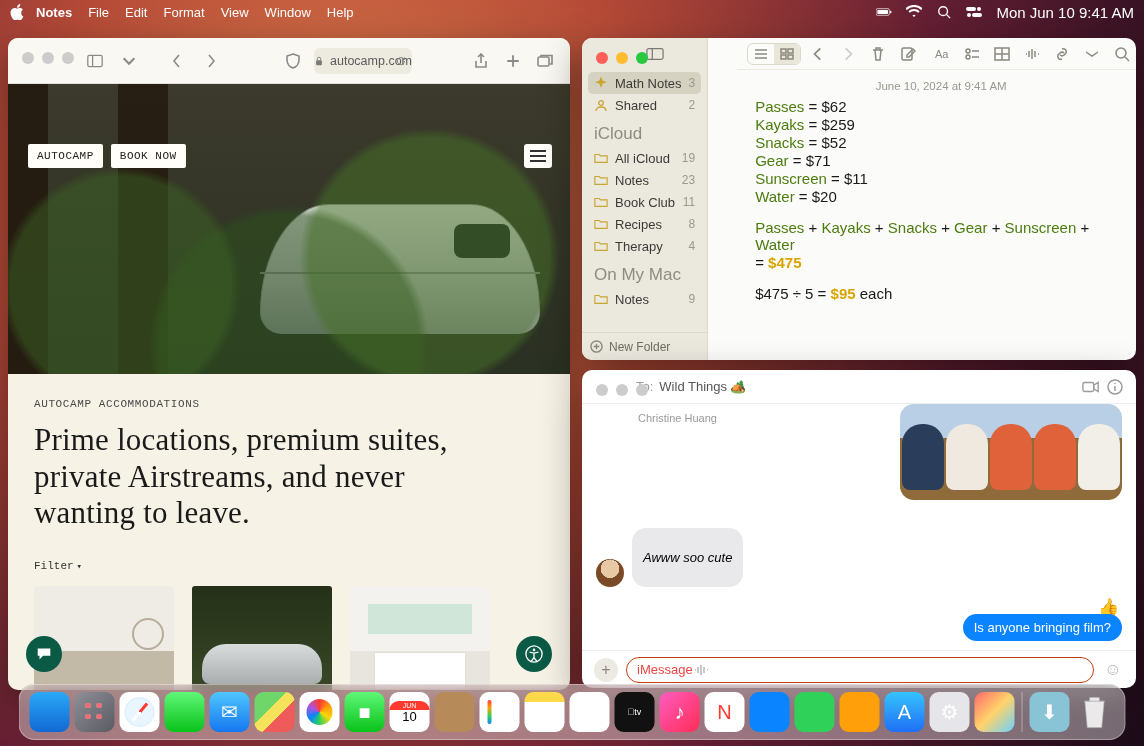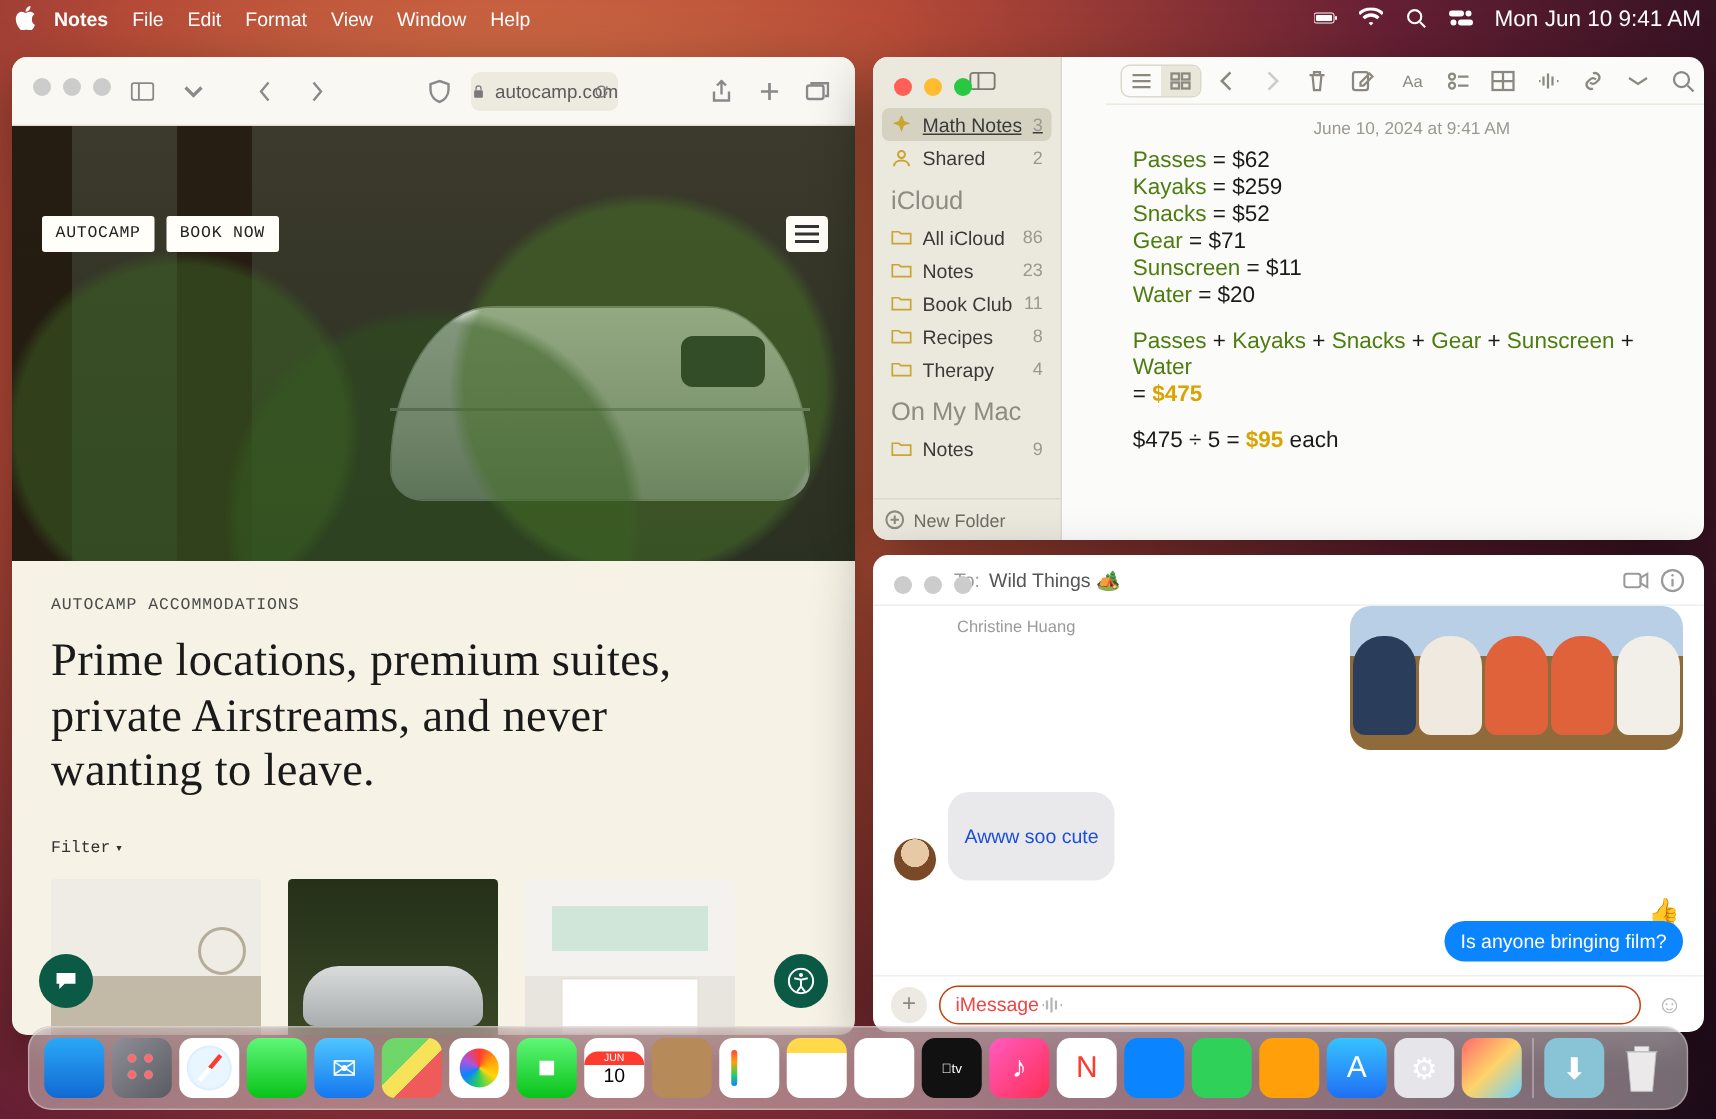--- a/index.html
+++ b/index.html
@@ -75,21 +75,21 @@
   #safari .fab-r { right:18px; background:#0a5a46; }
   #safari .fab-l svg, #safari .fab-r svg { width:18px; height:18px; fill:#fff; }
 
   
   #notes { top:38px; left:582px; width:554px; height:322px; display:flex; background:#fbfbfa; }
   #notes .sidebar { width:158px; background:#ebe8de; display:flex; flex-direction:column; font-size:13px; color:#3a3a38; border-right:1px solid #dcd8cc; }
   #notes .sb-top { height:32px; display:flex; align-items:center; padding-left:64px; }
   #notes .sb-top svg { width:18px; height:14px; fill:none; stroke:#7b7b76; stroke-width:1.4; }
   #notes .sb-body { flex:1; overflow:auto; padding:2px 6px 0; }
   #notes .sb-row { height:22px; display:flex; align-items:center; border-radius:5px; padding:0 6px; gap:7px; }
-  #notes .sb-row.sel { background:#d6d2c2;text-decoration:underline; }
+  #notes .sb-row.sel { background:#d6d2c2; }
   #notes .sb-row .ic { width:14px; height:12px; }
   #notes .sb-row .ic svg { width:14px; height:12px; fill:none; stroke:#c9a532; stroke-width:1.3; }
   #notes .sb-row .ic.spark svg { stroke:#c9a532; fill:#c9a532; }
   #notes .sb-row .ic.person svg { stroke:#c9a532; }
   #notes .sb-row .lbl { flex:1; white-space:nowrap; overflow:hidden; text-overflow:ellipsis; }
   #notes .sb-row .cnt { color:#9a988f; font-size:12px; }
   #notes .sb-section { font-size:17px; color:#8e8c82; padding:8px 6px 3px; }
   #notes .sb-footer { height:28px; border-top:1px solid #dcd8cc; display:flex; align-items:center; gap:6px; padding:0 8px; color:#6f6d64; font-size:12px; }
   #notes .sb-footer svg { width:13px; height:13px; fill:none; stroke:#8c8a80; stroke-width:1.5; }
 
@@ -119,21 +119,21 @@
   #msgs .attach { position:absolute; top:0; right:14px; width:222px; height:96px; border-radius:14px; overflow:hidden; background:linear-gradient(180deg,#b8cfe6 0 35%,#8f6a3b 35% 100%); }
   #msgs .attach .ppl { position:absolute; left:0; right:0; bottom:6px; height:70px; display:flex; justify-content:center; gap:-2px; }
   #msgs .attach .p { width:42px; height:66px; border-radius:20px 20px 8px 8px; margin:0 1px; }
   #msgs .attach .p1{background:#2a3d5a;} .attach .p2{background:#efe9df;} .attach .p3{background:#e0623a;} .attach .p4{background:#e0623a;} .attach .p5{background:#f2efe8;}
   #msgs .sender { font-size:11px; color:#9a9a9a; margin:0 0 2px 42px; }
   #msgs .row-in { display:flex; align-items:flex-end; gap:8px; margin-bottom:10px; }
   #msgs .row-in.first { margin-top:104px; }
   #msgs .avatar { width:28px; height:28px; border-radius:50%; background:#caa; background-size:cover; }
   #msgs .avatar.a1 { background:radial-gradient(circle at 50% 35%, #e8c9a6 0 40%, #7a4a28 41%);}
   #msgs .avatar.a2 { background:radial-gradient(circle at 50% 35%, #f0d6c0 0 40%, #8d5a34 41%);}
-  #msgs .bubble-in { background:#e9e9eb; color:#1d4ed8; padding:22px 11px; border-radius:14px; max-width:70%; }
+  #msgs .bubble-in { background:#e9e9eb; color:#000000; padding:22px 11px; border-radius:14px; max-width:70%;font-style:italic; }
   #msgs .row-out { display:flex; flex-direction:column; align-items:flex-end; margin-bottom:10px; }
   #msgs .react { font-size:17px; margin-bottom:-4px; margin-right:2px; }
   #msgs .bubble-out { background:#0a84ff; color:#fff; padding:6px 11px; border-radius:14px; max-width:70%; }
   #msgs .compose { height:38px; display:flex; align-items:center; gap:8px; padding:0 12px; border-top:1px solid #eee; }
   #msgs .compose .plus { width:24px; height:24px; border-radius:50%; background:#eceae3; display:flex; align-items:center; justify-content:center; color:#8a887f; font-size:16px; }
   #msgs .compose .field { flex:1; height:26px; border:1px solid #c2410c; border-radius:13px; display:flex; align-items:center; padding:0 10px; color:#ef4444; font-size:13px; }
   #msgs .compose .field svg { width:16px; height:16px; fill:none; stroke:#b6b6b6; stroke-width:1.5; }
   #msgs .compose .emoji { width:22px; color:#b6b6b6; font-size:17px; text-align:center; }
 
   
@@ -353,21 +353,21 @@
             </svg></span>
           <span class="lbl">Shared</span>
           <span class="cnt">2</span>
         </div>
         <div class="sb-section">iCloud</div>
         <div class="sb-row">
           <span class="ic"><svg viewBox="0 0 16 12">
               <path d="M1 2h5l1.5 1.5H15V11H1z"></path>
             </svg></span>
           <span class="lbl">All iCloud</span>
-          <span class="cnt">86</span>
+          <span class="cnt">19</span>
         </div>
         <div class="sb-row">
           <span class="ic"><svg viewBox="0 0 16 12">
               <path d="M1 2h5l1.5 1.5H15V11H1z"></path>
             </svg></span>
           <span class="lbl">Notes</span>
           <span class="cnt">23</span>
         </div>
         <div class="sb-row">
           <span class="ic"><svg viewBox="0 0 16 12">

